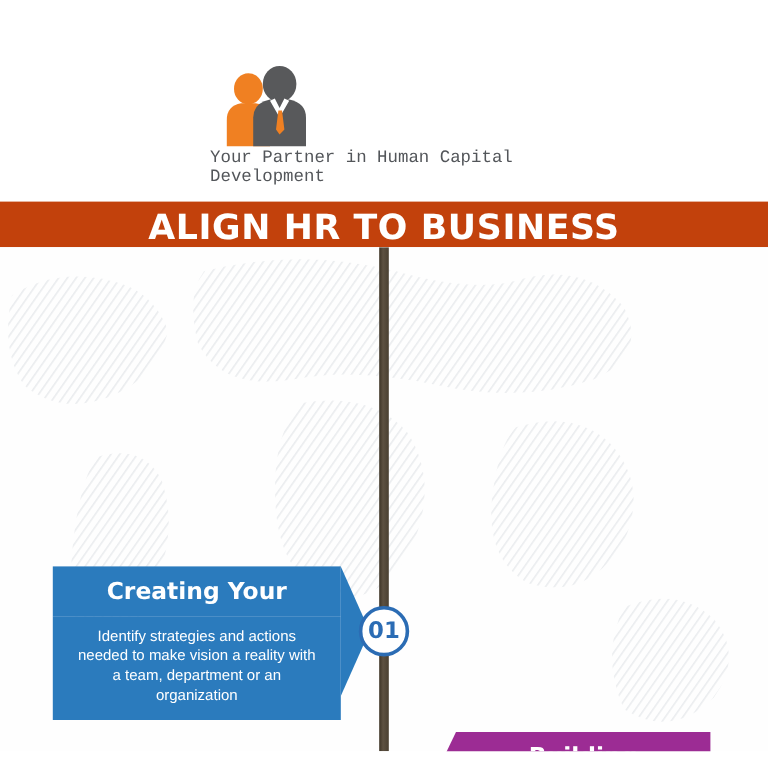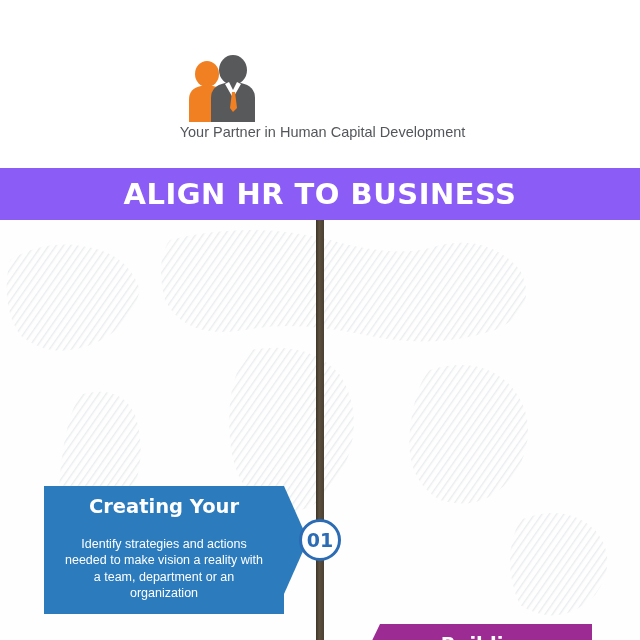--- a/index.html
+++ b/index.html
@@ -50,33 +50,33 @@
     color: #2b6cb4;
     letter-spacing: -1px;
     line-height: 1;
     font-family: "DejaVu Sans", sans-serif;
   }
   .logo-tagline {
     position: absolute;
     left: 0px;
     top: 74px;
     width: 295px;
-    text-align: center;
+    text-align: left;
     font-size: 14.5px;
     color: #53565a;
-    font-family: Liberation Sans, sans-serif;
+    font-family: Liberation Mono, monospace;
   }
 
   
   .title-bar {
     position: relative;
-    height: 52px;
-    background: #8b5cf6;
+    height: 38px;
+    background: #c2410c;
     display: flex;
-    align-items: center;
+    align-items: flex-end;
     justify-content: center;
   }
   .title-bar-text {
     color: #ffffff;
     font-size: 29px;
     font-weight: bold;
     letter-spacing: 0.5px;
     font-family: "DejaVu Sans", sans-serif;
   }
 

